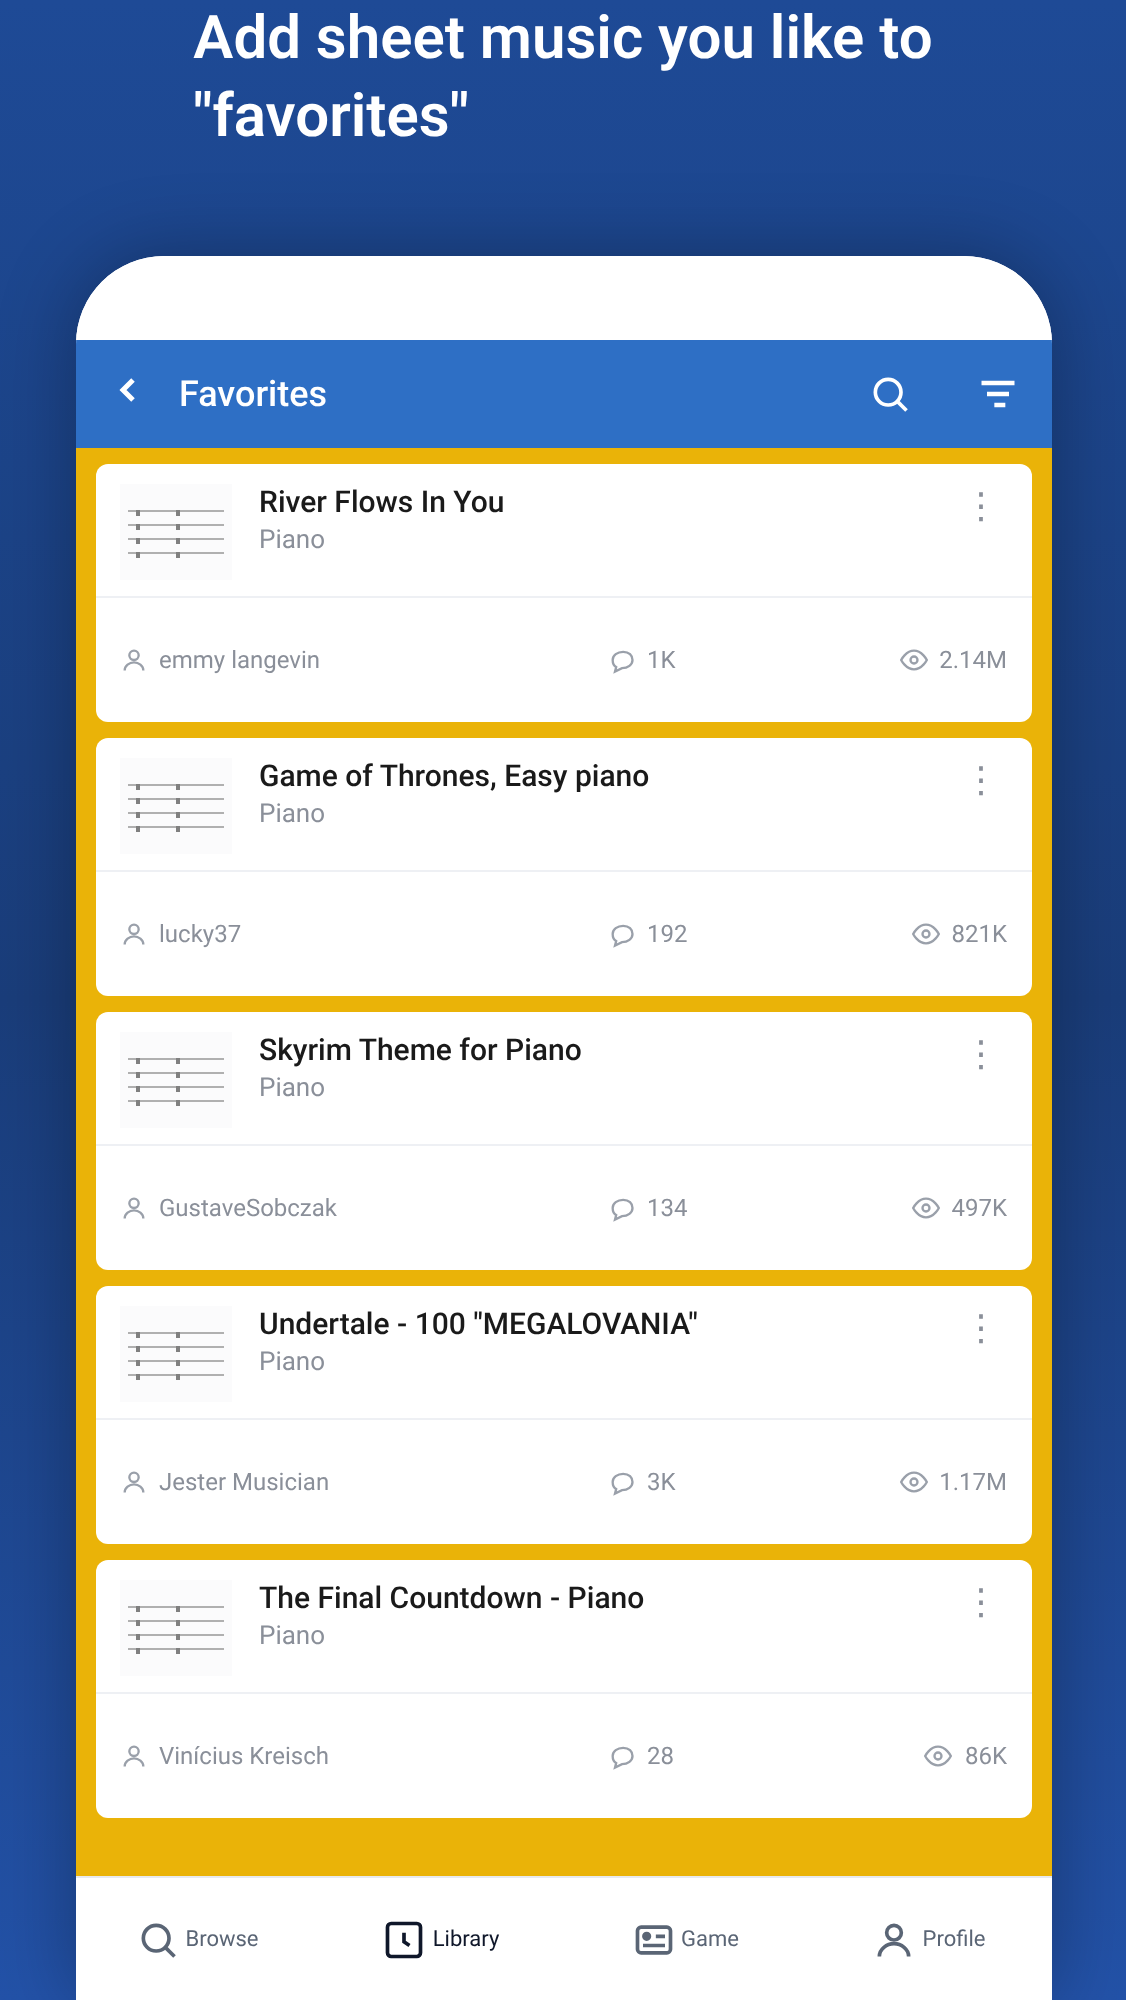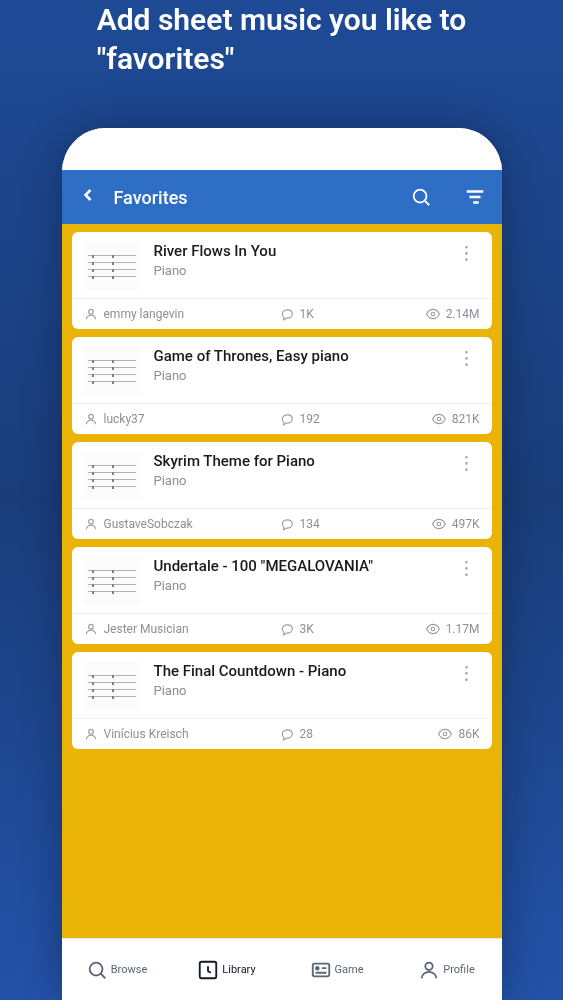--- a/index.html
+++ b/index.html
@@ -14,21 +14,21 @@
       align-items: center;
     }
     .promo-text {
       color: white;
       font-size: 30px;
       font-weight: 600;
       text-align: left;
       line-height: 1.3;
     }
     .phone-frame {
-      width: 440px;
+      width: 488px;
       background: white;
       border-radius: 44px 44px 0 0;
       margin-top: 50px;
       box-shadow: 0 0 40px rgba(0,0,0,0.3);
       overflow: hidden;
       flex: 1;
       display: flex;
       flex-direction: column;
     }
     .status-bar { height: 42px; background: white; }
@@ -83,21 +83,21 @@
       height: 3px;
       background: #808080;
     }
     .card-info { flex: 1; }
     .card-title { color: #1a1a1a; font-size: 15px; font-weight: 500; margin-bottom: 3px; }
     .card-sub { color: #8a8f99; font-size: 13px; }
     .card-menu { color: #8a8f99; font-size: 18px; cursor: pointer; padding: 0 4px; }
     .card-stats {
       display: flex;
       align-items: flex-end;
-      padding: 8px 12px;
+      padding: 24px 12px;
       border-top: 1px solid #eef0f4;
       color: #8a8f99;
       font-size: 12px;
     }
     .stat-group { display: flex; align-items: center; gap: 6px; }
     .stat-user { flex: 1; }
     .stat-comments { width: 110px; }
     .stat-views { width: 90px; justify-content: flex-end; }
     .stat-icon { width: 14px; height: 14px; }
     .bottom-nav {

